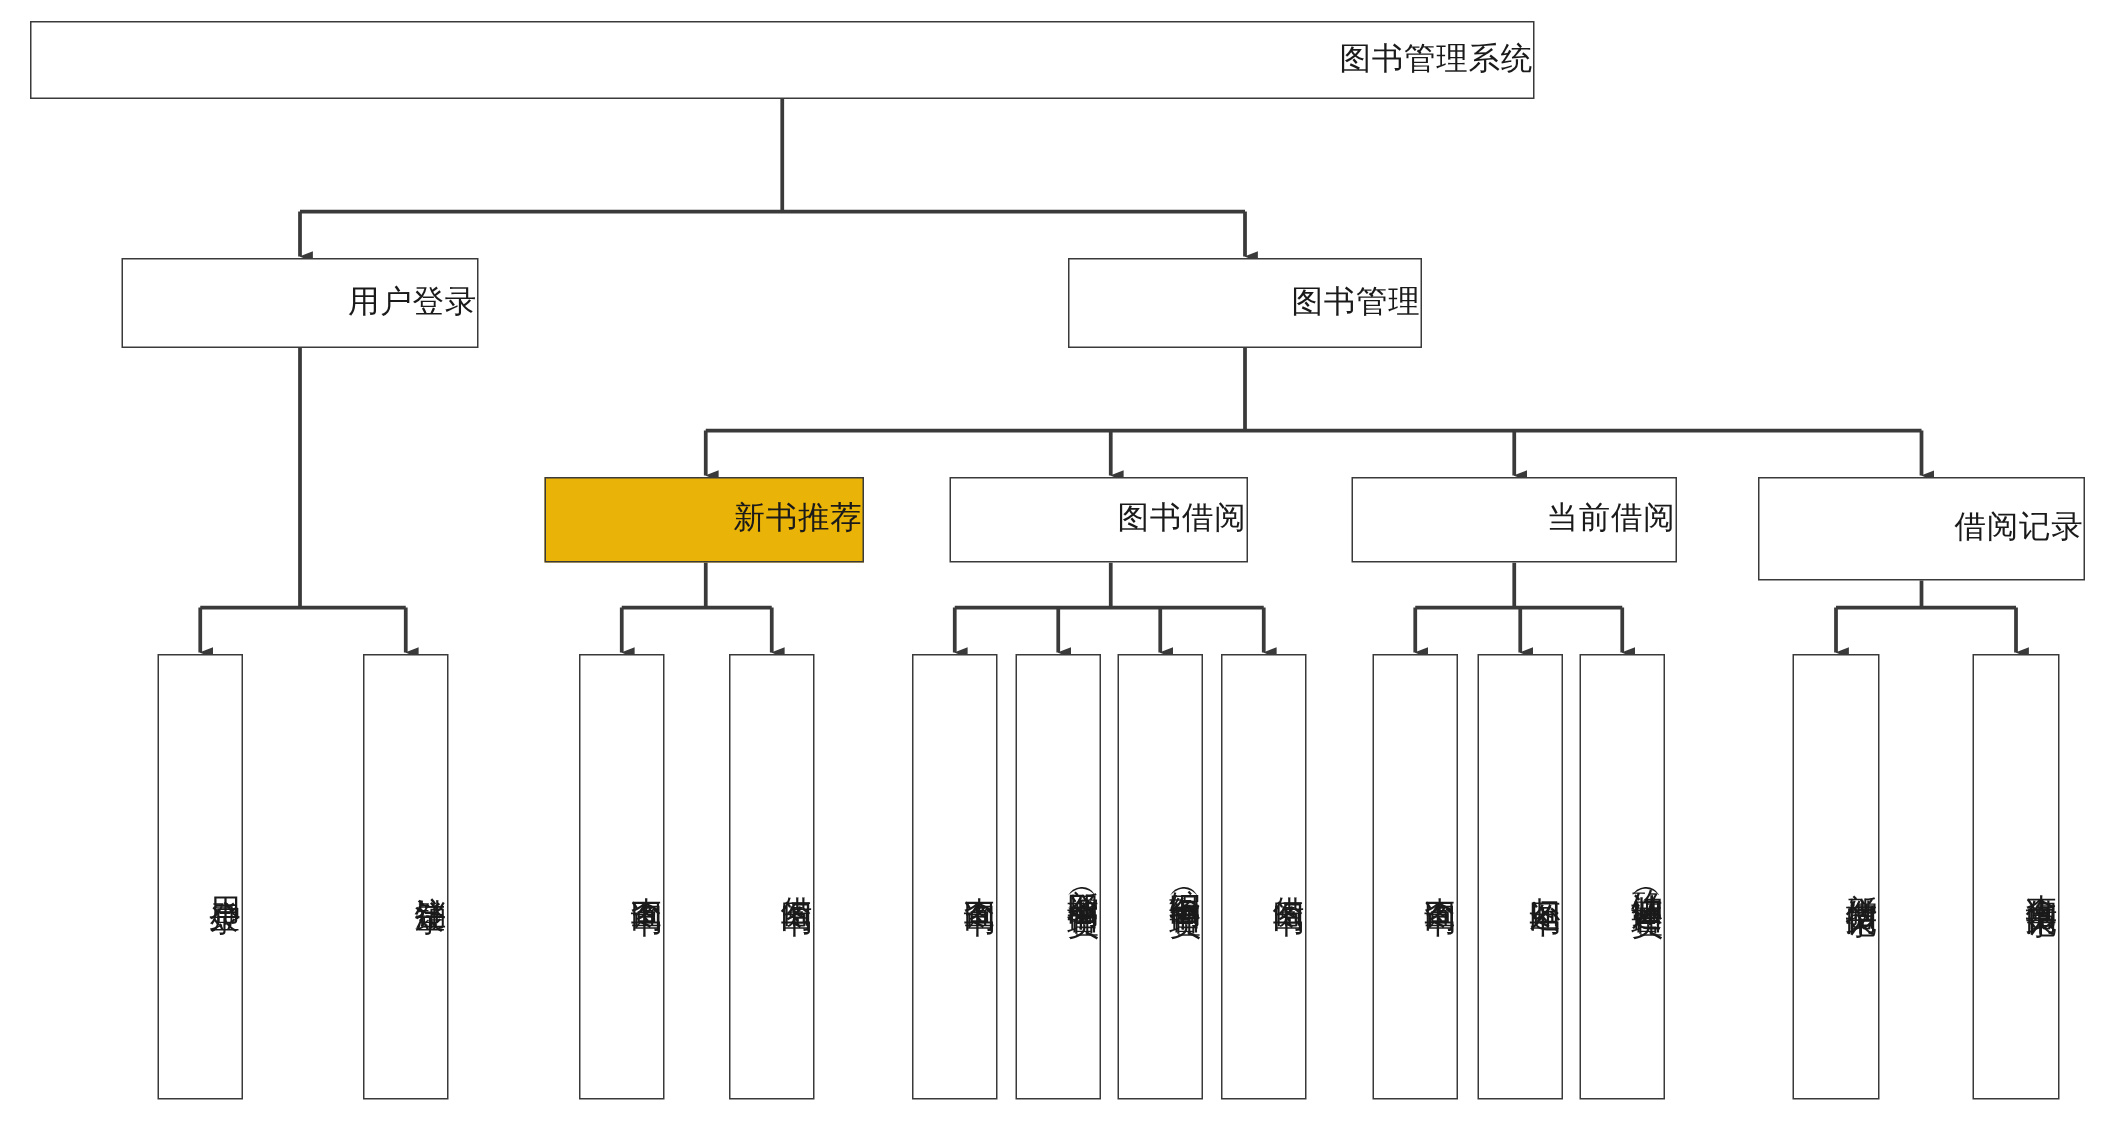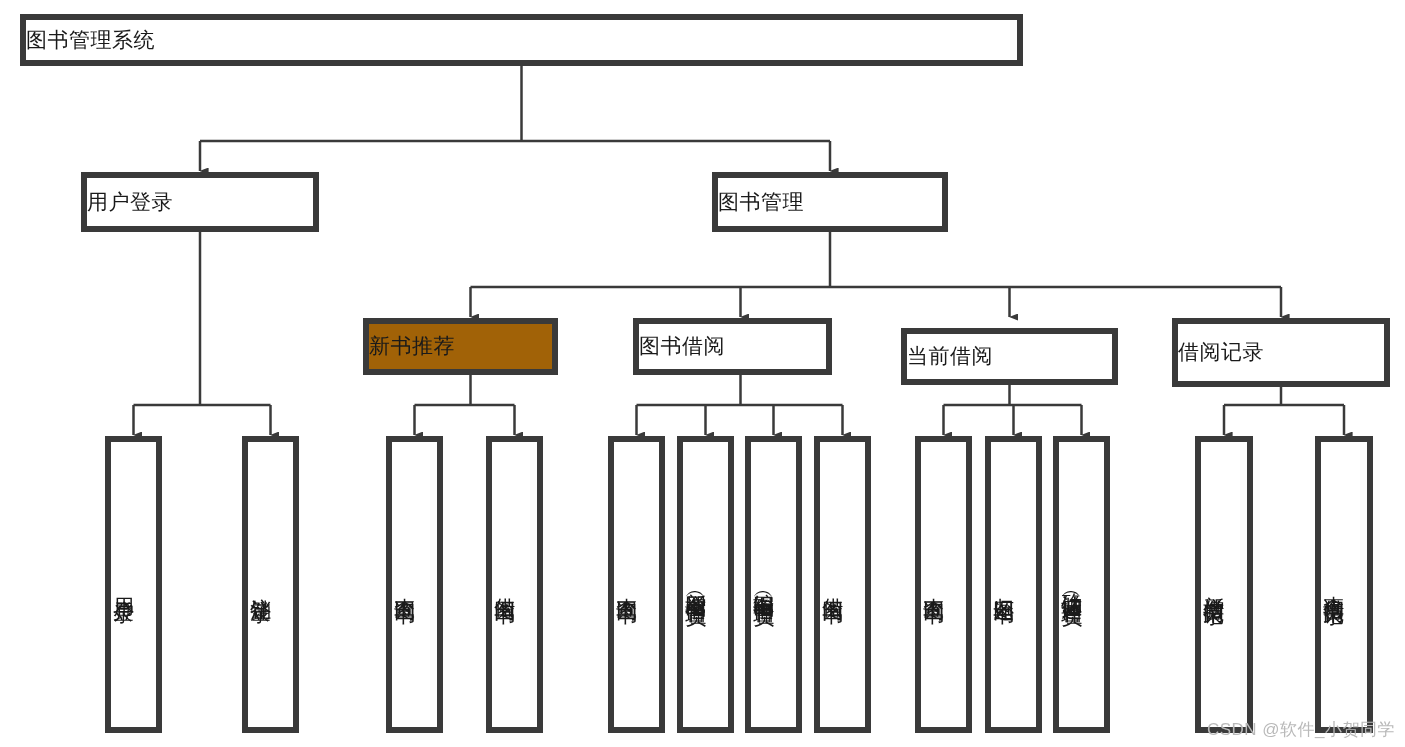--- a/index.html
+++ b/index.html
@@ -14,24 +14,24 @@
     position: relative;
     width: 1405px;
     height: 747px;
     background: #ffffff;
     overflow: hidden;
   }
   .node-box {
     position: absolute;
     box-sizing: border-box;
     background: #ffffff;
-    border: 6px solid #6d28d9;
+    border: 1px solid #6d28d9;
     display: flex;
     align-items: center;
-    justify-content: flex-start;
+    justify-content: flex-end;
   }
   .node-label {
     color: #1a1a1a;
     text-align: center;
     line-height: 1.18;
     white-space: nowrap;
   }
   .node-box.horizontal .node-label {
     font-size: 21px;
     letter-spacing: 0.5px;
@@ -108,27 +108,27 @@
   <div id="node-layer">
       <div class="node-box horizontal" style="left: 20px; top: 14px; width: 1003px; height: 52px; border-color: rgb(58, 58, 58); background: rgb(255, 255, 255);">
         <span class="node-label" style="color: rgb(26, 26, 26);">图书管理系统</span>
       </div>
       <div class="node-box horizontal" style="left: 81px; top: 172px; width: 238px; height: 60px; border-color: rgb(58, 58, 58); background: rgb(255, 255, 255);">
         <span class="node-label" style="color: rgb(26, 26, 26);">用户登录</span>
       </div>
       <div class="node-box horizontal" style="left: 712px; top: 172px; width: 236px; height: 60px; border-color: rgb(58, 58, 58); background: rgb(255, 255, 255);">
         <span class="node-label" style="color: rgb(26, 26, 26);">图书管理</span>
       </div>
-      <div class="node-box horizontal" style="left: 363px; top: 318px; width: 195px; height: 57px; border-color: rgb(58, 58, 58); background: #a16207;">
+      <div class="node-box horizontal" style="left: 363px; top: 318px; width: 213px; height: 57px; border-color: rgb(58, 58, 58); background: #eab308;">
         <span class="node-label" style="color: rgb(26, 26, 26);">新书推荐</span>
       </div>
       <div class="node-box horizontal" style="left: 633px; top: 318px; width: 199px; height: 57px; border-color: rgb(58, 58, 58); background: rgb(255, 255, 255);">
         <span class="node-label" style="color: rgb(26, 26, 26);">图书借阅</span>
       </div>
-      <div class="node-box horizontal" style="left: 901px; top: 328px; width: 217px; height: 57px; border-color: rgb(58, 58, 58); background: rgb(255, 255, 255);">
+      <div class="node-box horizontal" style="left: 901px; top: 318px; width: 217px; height: 57px; border-color: rgb(58, 58, 58); background: rgb(255, 255, 255);">
         <span class="node-label" style="color: rgb(26, 26, 26);">当前借阅</span>
       </div>
       <div class="node-box horizontal" style="left: 1172px; top: 318px; width: 218px; height: 69px; border-color: rgb(58, 58, 58); background: rgb(255, 255, 255);">
         <span class="node-label" style="color: rgb(26, 26, 26);">借阅记录</span>
       </div>
       <div class="node-box vertical" style="left: 105px; top: 436px; width: 57px; height: 297px; border-color: rgb(58, 58, 58); background: rgb(255, 255, 255);">
         <span class="node-label" style="color: rgb(26, 26, 26);">用户登录</span>
       </div>
       <div class="node-box vertical" style="left: 242px; top: 436px; width: 57px; height: 297px; border-color: rgb(58, 58, 58); background: rgb(255, 255, 255);">
         <span class="node-label" style="color: rgb(26, 26, 26);">注销登录</span>
@@ -160,14 +160,13 @@
       <div class="node-box vertical" style="left: 1053px; top: 436px; width: 57px; height: 297px; border-color: rgb(58, 58, 58); background: rgb(255, 255, 255);">
         <span class="node-label" style="color: rgb(26, 26, 26);">确认归还（管理员）</span>
       </div>
       <div class="node-box vertical" style="left: 1195px; top: 436px; width: 58px; height: 297px; border-color: rgb(58, 58, 58); background: rgb(255, 255, 255);">
         <span class="node-label" style="color: rgb(26, 26, 26);">新增借阅记录</span>
       </div>
       <div class="node-box vertical" style="left: 1315px; top: 436px; width: 58px; height: 297px; border-color: rgb(58, 58, 58); background: rgb(255, 255, 255);">
         <span class="node-label" style="color: rgb(26, 26, 26);">查询借阅记录</span>
       </div>
     </div>
-  <div id="watermark">CSDN @软件_小贺同学</div>
 </div>
 
 </body></html>

